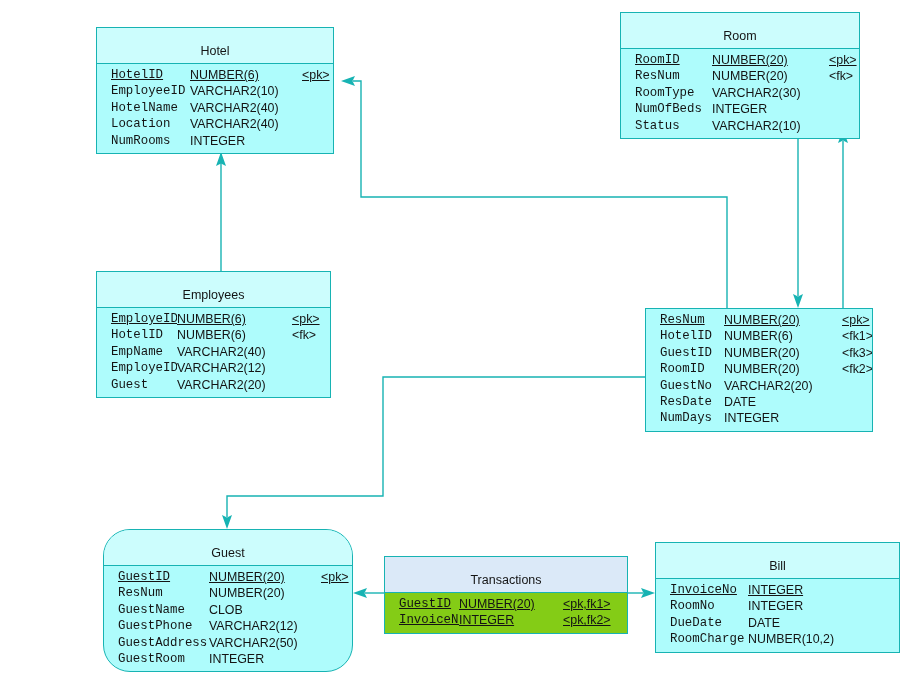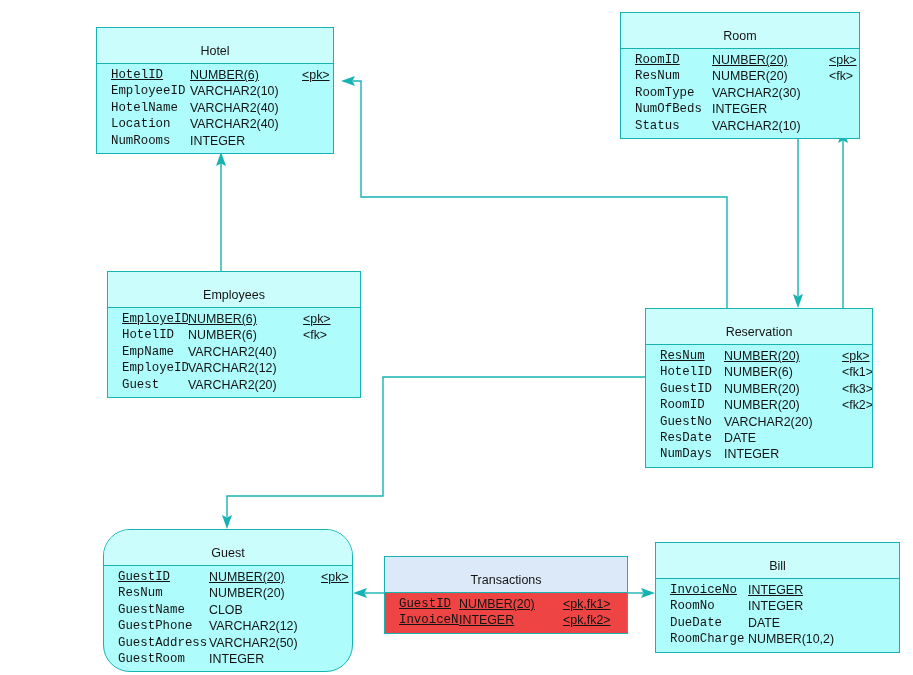--- a/index.html
+++ b/index.html
@@ -73,28 +73,28 @@
   .cols-room        { grid-template-columns: 91px 117px 42px; }
   .cols-employees   { grid-template-columns: 80px 115px 42px; }
   .cols-reservation { grid-template-columns: 78px 118px 40px; }
   .cols-guest       { grid-template-columns: 105px 112px 42px; }
   .cols-transactions{ grid-template-columns: 74px 104px 62px; }
   .cols-bill        { grid-template-columns: 92px 112px 14px; }
 
   
   #ent-hotel       { left: 96px;  top: 27px;  width: 238px; }
   #ent-room        { left: 620px;  top: 12px;  width: 240px; }
-  #ent-employees   { left: 107px;   top: 271px; width: 254px; }
+  #ent-employees   { left: 96px;   top: 271px; width: 235px; }
   #ent-reservation { left: 645px;  top: 308px; width: 228px; }
   #ent-guest       { left: 103px;  top: 529px; width: 250px; border-radius: 27px; }
   #ent-transactions{ left: 384px;  top: 556px; width: 244px; }
   #ent-bill        { left: 655px;  top: 542px; width: 245px; }
 
   
-  #ent-transactions              { background: #ef4444; }
+  #ent-transactions              { background: #84cc16; }
   #ent-transactions .ehead       { background: #dbe9f8; }
 </style>
 </head>
 <body>
 
 <div id="canvas">
 
   <svg id="wires" viewBox="0 0 913 675" xmlns="http://www.w3.org/2000/svg">
     <defs>
       <marker id="ar-up" markerWidth="12" markerHeight="14" refX="5" refY="1" orient="auto-start-reverse" markerUnits="userSpaceOnUse">
@@ -228,21 +228,20 @@
       </div>
       <div class="attr cols-employees">
         <span class="akey">Guest</span>
         <span class="atype">VARCHAR2(20)</span>
         <span class="amark"></span>
       </div>
     </div>
   </div>
 
   <div class="entity" id="ent-reservation">
-    <div class="ehead">Reservation</div>
     <div class="ebody">
       <div class="attr cols-reservation pkrow">
         <span class="akey">ResNum</span>
         <span class="atype">NUMBER(20)</span>
         <span class="amark">&lt;pk&gt;</span>
       </div>
       <div class="attr cols-reservation">
         <span class="akey">HotelID</span>
         <span class="atype">NUMBER(6)</span>
         <span class="amark">&lt;fk1&gt;</span>

